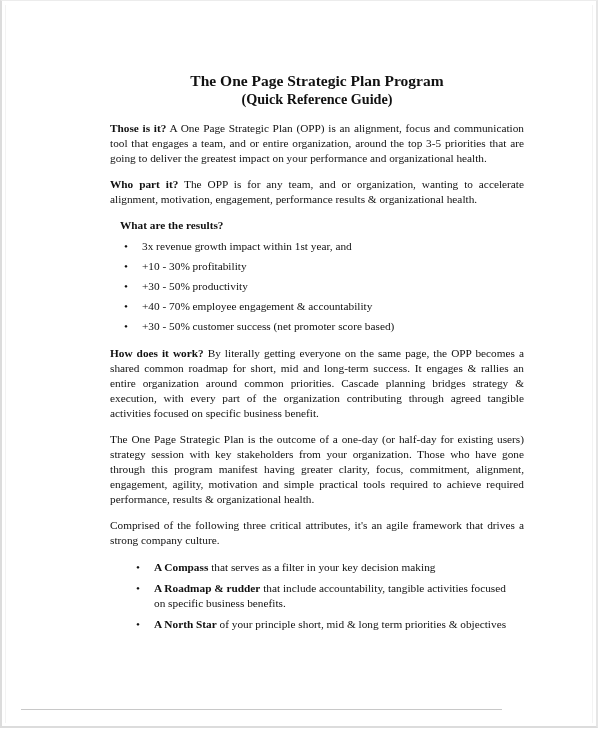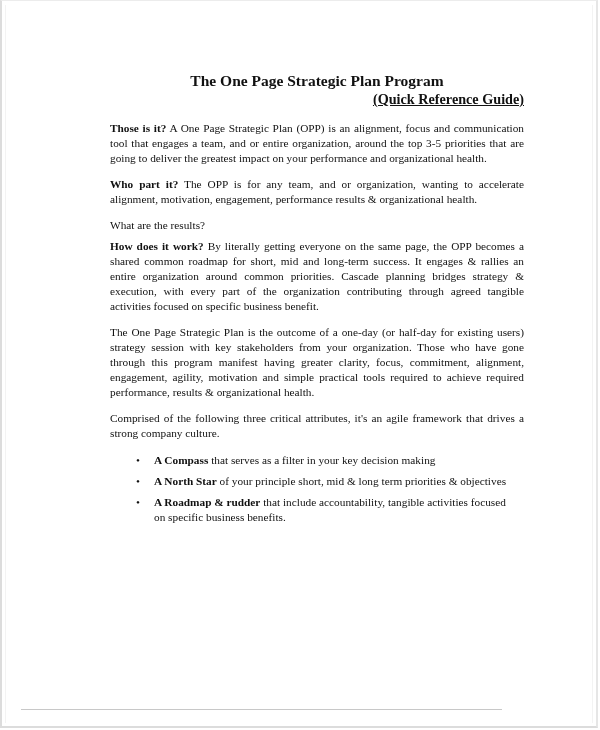--- a/index.html
+++ b/index.html
@@ -23,30 +23,29 @@
     .content {
       position: absolute; left: 110px; top: 72px; width: 414px;
       font-size: 11.3px; line-height: 15px;
       font-family: "Liberation Serif", serif;
     }
     .title {
       text-align: center; font-weight: bold; font-size: 15.5px; line-height: 18px;
       margin: 0;
     }
     .subtitle {
-      text-align: right; font-weight: bold; font-size: 14.2px; line-height: 18px;
+      text-align: center; font-weight: bold; font-size: 14.2px; line-height: 18px;
       margin: 0 0 13px 0;
-      text-decoration: underline;
     }
     p.para {
       margin: 0 0 11px 0; text-align: justify;
     }
     .lead { font-weight: bold; }
     .heading {
-      font-weight: normal; margin: 0 0 6px 0;
+      font-weight: bold; margin: 0 0 6px 10px;
     }
     ul.bullets {
       list-style: none; margin: 0 0 12px 0; padding: 0;
     }
     ul.bullets li {
       position: relative; padding-left: 32px; margin-bottom: 5px;
     }
     ul.bullets li::before {
       content: "\2022"; position: absolute; left: 14px; top: 0;
     }
@@ -70,27 +69,34 @@
 
 <div class="content">
   <h1 class="title">The One Page Strategic Plan Program</h1>
   <h2 class="subtitle">(Quick Reference Guide)</h2>
 
   <p class="para"><span class="lead">Those is it?</span><span> A One Page Strategic Plan (OPP) is an alignment, focus and communication tool that engages a team, and or entire organization, around the top 3-5 priorities that are going to deliver the greatest impact on your performance and organizational health.</span></p>
 
   <p class="para"><span class="lead">Who part it?</span><span> The OPP is for any team, and or organization, wanting to accelerate alignment, motivation, engagement, performance results &amp; organizational health.</span></p>
 
   <div class="heading">What are the results?</div>
+  <ul class="bullets">
+    <li>3x revenue growth impact within 1st year, and</li>
+    <li>+10 - 30% profitability</li>
+    <li>+30 - 50% productivity</li>
+    <li>+40 - 70% employee engagement &amp; accountability</li>
+    <li>+30 - 50% customer success (net promoter score based)</li>
+  </ul>
 
   <p class="para"><span class="lead">How does it work?</span><span> By literally getting everyone on the same page, the OPP becomes a shared common roadmap for short, mid and long-term success. It engages &amp; rallies an entire organization around common priorities. Cascade planning bridges strategy &amp; execution, with every part of the organization contributing through agreed tangible activities focused on specific business benefit.</span></p>
 
   <p class="para">The One Page Strategic Plan is the outcome of a one-day (or half-day for existing users) strategy session with key stakeholders from your organization. Those who have gone through this program manifest having greater clarity, focus, commitment, alignment, engagement, agility, motivation and simple practical tools required to achieve required performance, results &amp; organizational health.</p>
 
   <p class="para" style="margin-bottom:0">Comprised of the following three critical attributes, it's an agile framework that drives a strong company culture.</p>
 
   <ul class="attrs">
     <li><span class="lead">A Compass</span><span> that serves as a filter in your key decision making</span></li>
+    <li><span class="lead">A Roadmap &amp; rudder</span><span> that include accountability, tangible activities focused on specific business benefits.</span></li>
     <li><span class="lead">A North Star</span><span> of your principle short, mid &amp; long term priorities &amp; objectives</span></li>
-    <li><span class="lead">A Roadmap &amp; rudder</span><span> that include accountability, tangible activities focused on specific business benefits.</span></li>
   </ul>
 </div>
 
 <div class="footer-rule"></div>
 
 </body></html>

